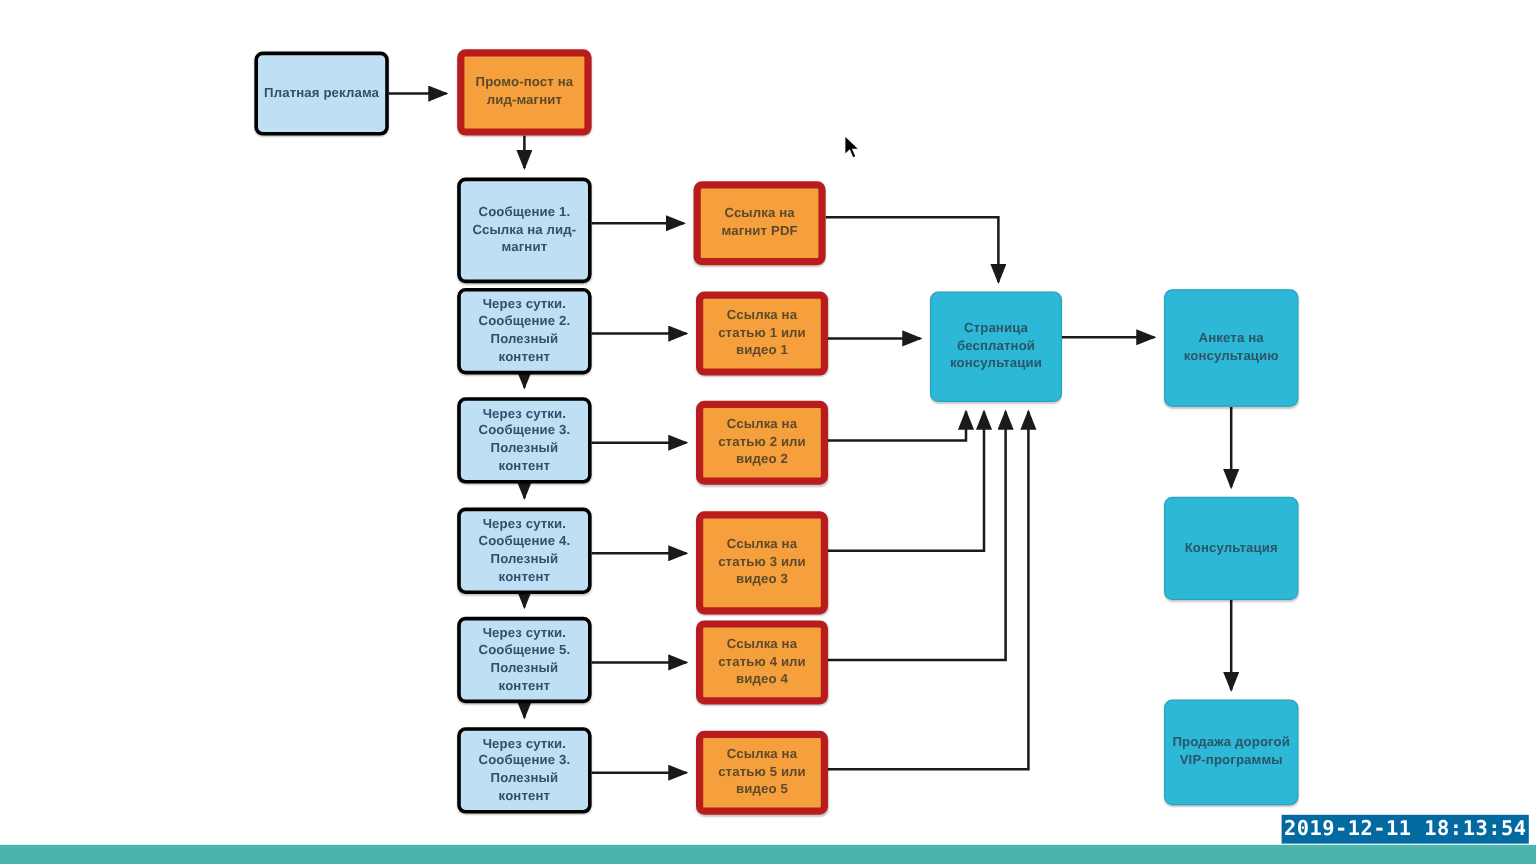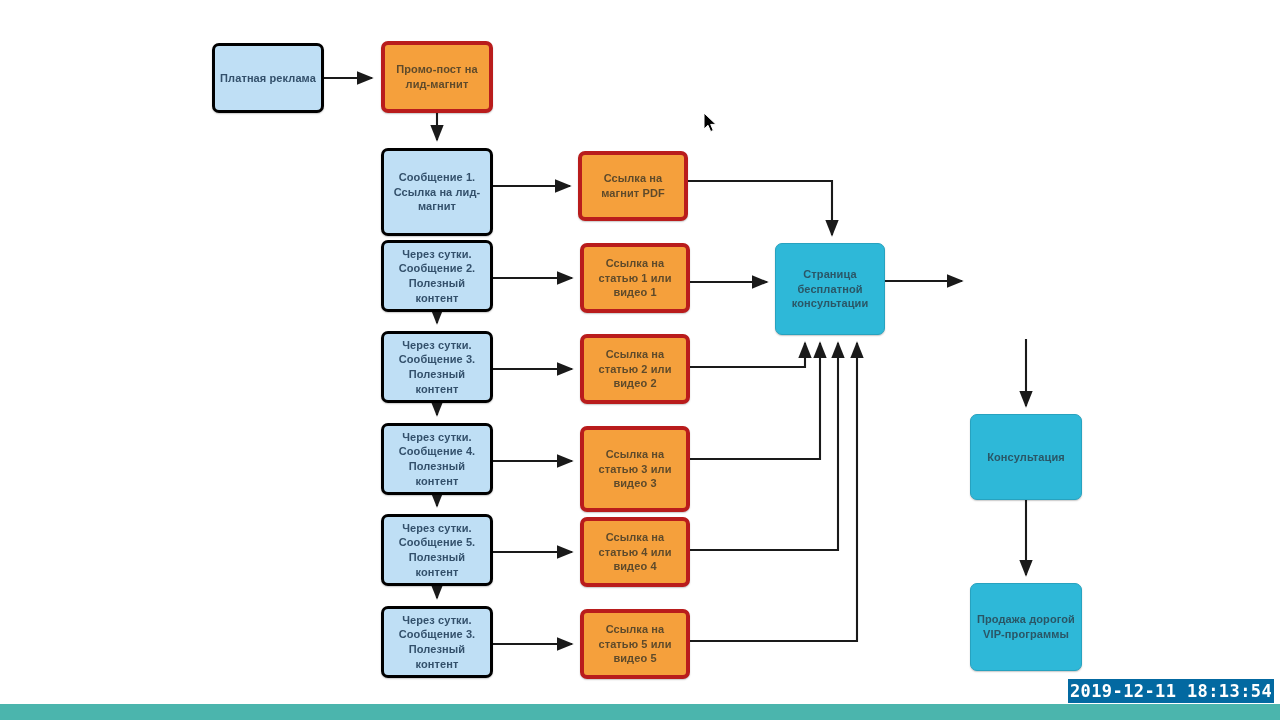--- a/index.html
+++ b/index.html
@@ -45,21 +45,21 @@
     z-index: 3;
   }
   .node span { display: block; }
   .node.blue-light {
     background: #bfdff5;
     border: 3px solid #000000;
     color: #33506b;
   }
   .node.orange {
     background: #f5a03c;
-    border: 4px solid #b91c1c;
+    border: 6px solid #b91c1c;
     color: #5e4a2b;
   }
   .node.cyan {
     background: #2eb8d8;
     border: 1px solid #27a2bf;
     color: #2a5666;
   }
   #bottom-bar {
     position: absolute;
     left: 0;
@@ -192,20 +192,23 @@
   </div>
 
   <div class="node orange" style="left:580px;top:609px;width:110px;height:70px;">
     <span>Ссылка на статью 5 или видео 5</span>
   </div>
 
   <div class="node cyan" style="left:775px;top:243px;width:110px;height:92px;">
     <span>Страница бесплатной консультации</span>
   </div>
 
+  <div class="node cyan" style="left:970px;top:241px;width:112px;height:98px;">
+    <span>Анкета на консультацию</span>
+  </div>
 
   <div class="node cyan" style="left:970px;top:414px;width:112px;height:86px;">
     <span>Консультация</span>
   </div>
 
   <div class="node cyan" style="left:970px;top:583px;width:112px;height:88px;">
     <span>Продажа дорогой VIP-программы</span>
   </div>
 
   <svg id="cursor" viewBox="0 0 16 22" xmlns="http://www.w3.org/2000/svg">

